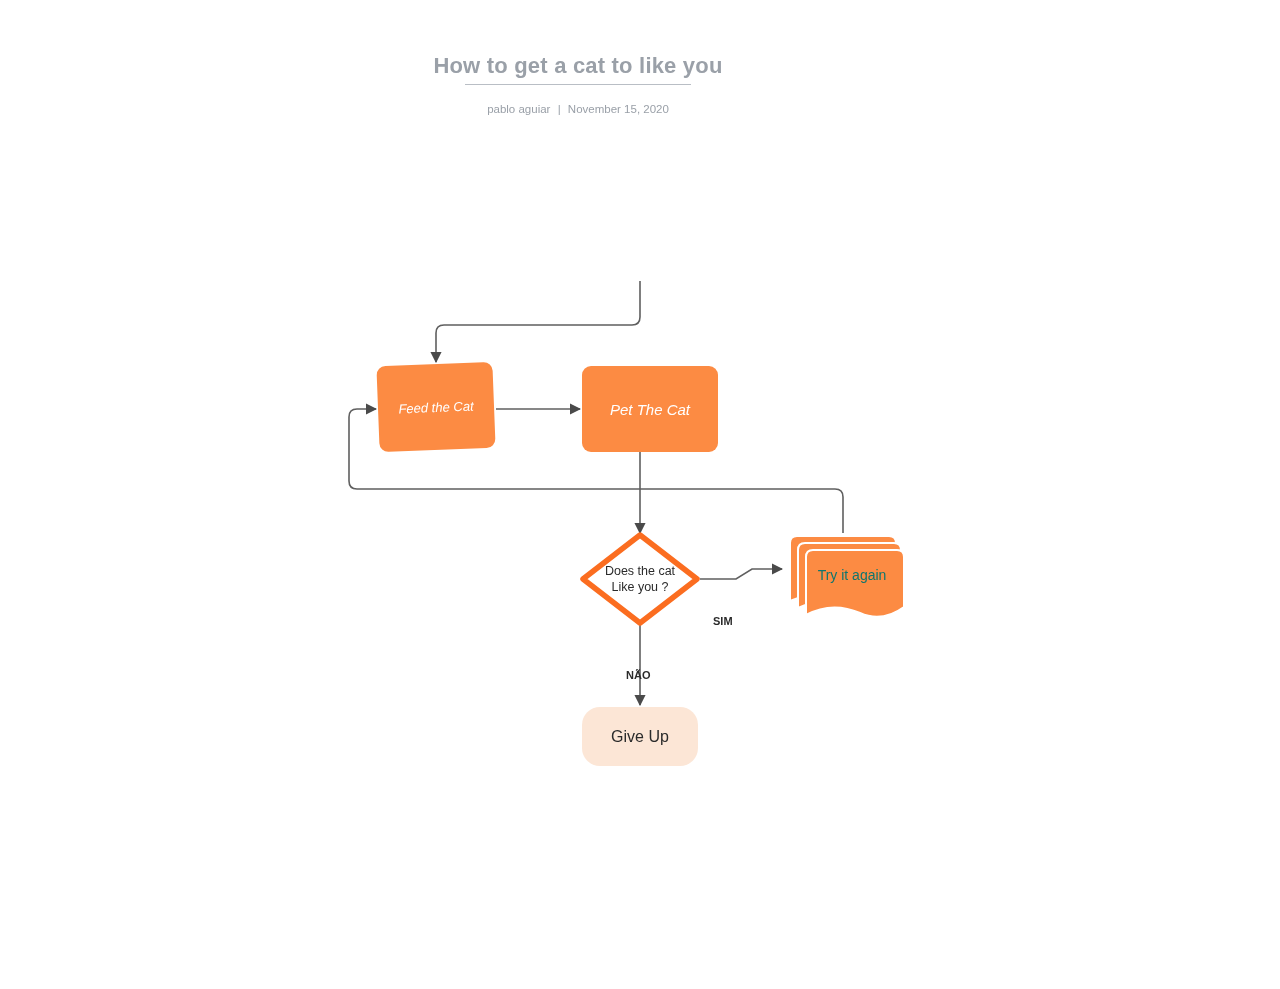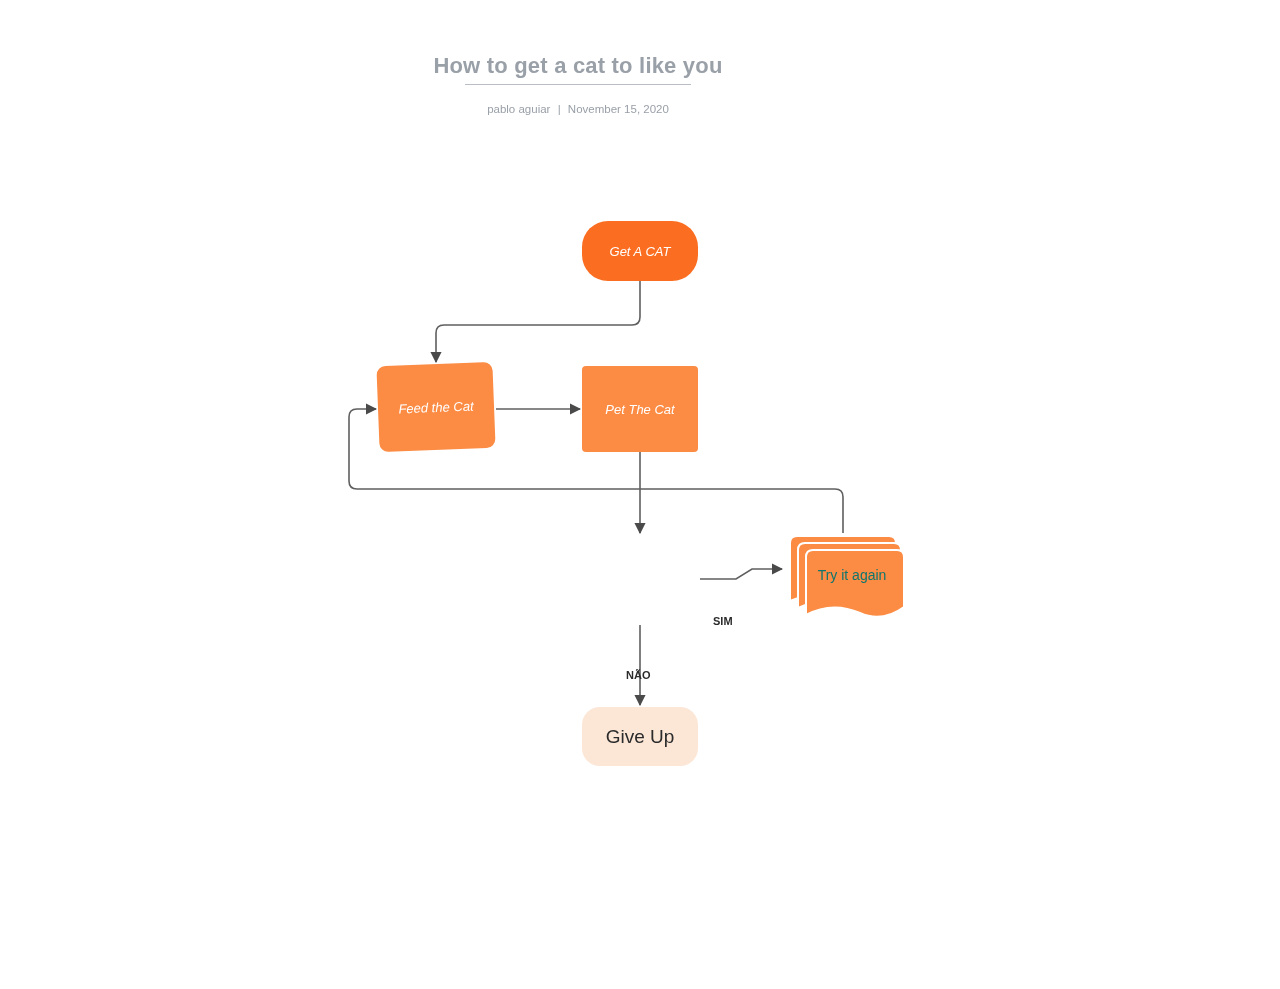--- a/index.html
+++ b/index.html
@@ -87,25 +87,25 @@
     border-radius: 9px;
     color: #ffffff;
     font-size: 13px;
     font-style: italic;
     transform: rotate(-2.2deg);
   }
 
   
   #node-pet-the-cat {
     left: 582px; top: 366px;
-    width: 116px; height: 86px;
+    width: 136px; height: 86px;
     background: #fc8b43;
-    border-radius: 4px;
+    border-radius: 9px;
     color: #ffffff;
-    font-size: 13px;
+    font-size: 15px;
     font-style: italic;
   }
 
   
   #node-decision {
     left: 578px; top: 530px;
     width: 124px; height: 98px;
     color: #2b2b2b;
     font-size: 12.5px;
     line-height: 16px;
@@ -142,21 +142,21 @@
     z-index: 2;
   }
 
   
   #node-give-up {
     left: 582px; top: 707px;
     width: 116px; height: 59px;
     background: #fce6d6;
     border-radius: 18px;
     color: #2b2b2b;
-    font-size: 19px;
+    font-size: 16px;
   }
 
   
   .edge-label {
     position: absolute;
     font-size: 11px;
     font-weight: bold;
     color: #2b2b2b;
     white-space: nowrap;
   }
@@ -191,32 +191,38 @@
 
     <path d="M 640 452 L 640 533" fill="none" stroke="#5f5f5f" stroke-width="1.6" marker-end="url(#arrow)"></path>
 
     <path d="M 700 579 L 736 579 L 752 569 L 782 569" fill="none" stroke="#5f5f5f" stroke-width="1.6" marker-end="url(#arrow)"></path>
 
     <path d="M 640 625 L 640 705" fill="none" stroke="#5f5f5f" stroke-width="1.6" marker-end="url(#arrow)"></path>
 
     <path d="M 843 533 L 843 497 Q 843 489 835 489 L 357 489 Q 349 489 349 481 L 349 417 Q 349 409 357 409 L 376 409" fill="none" stroke="#5f5f5f" stroke-width="1.6" marker-end="url(#arrow)"></path>
   </svg>
 
-  <div class="node" id="node-get-a-cat">
-    <span>Get A CAT</span>
-  </div>
 
   <div class="node" id="node-feed-the-cat">
     <span>Feed the Cat</span>
   </div>
 
   <div class="node" id="node-pet-the-cat">
     <span>Pet The Cat</span>
   </div>
 
+  <div class="node" id="node-decision">
+    <svg class="diamond-svg" viewBox="0 0 124 98" xmlns="http://www.w3.org/2000/svg">
+      <path d="M 62 5 L 119 49 L 62 93 L 5 49 Z" fill="none" stroke="#fb6d20" stroke-width="5.5" stroke-linejoin="round"></path>
+    </svg>
+    <div class="diamond-label">
+      <div>Does the cat</div>
+      <div>Like you ?</div>
+    </div>
+  </div>
 
   <div class="node" id="node-try-again">
     <svg class="docs-svg" viewBox="0 0 120 88" xmlns="http://www.w3.org/2000/svg">
 
       <path d="M 6 12 Q 6 5 13 5 L 105 5 Q 112 5 112 12 L 112 62
                Q 90 78 68 68 Q 40 56 6 70 Z" fill="#fc8b43" stroke="#ffffff" stroke-width="2"></path>
 
       <path d="M 14 19 Q 14 12 21 12 L 110 12 Q 117 12 117 19 L 117 69
                Q 95 85 73 75 Q 45 63 14 77 Z" fill="#fc8b43" stroke="#ffffff" stroke-width="2"></path>
 

